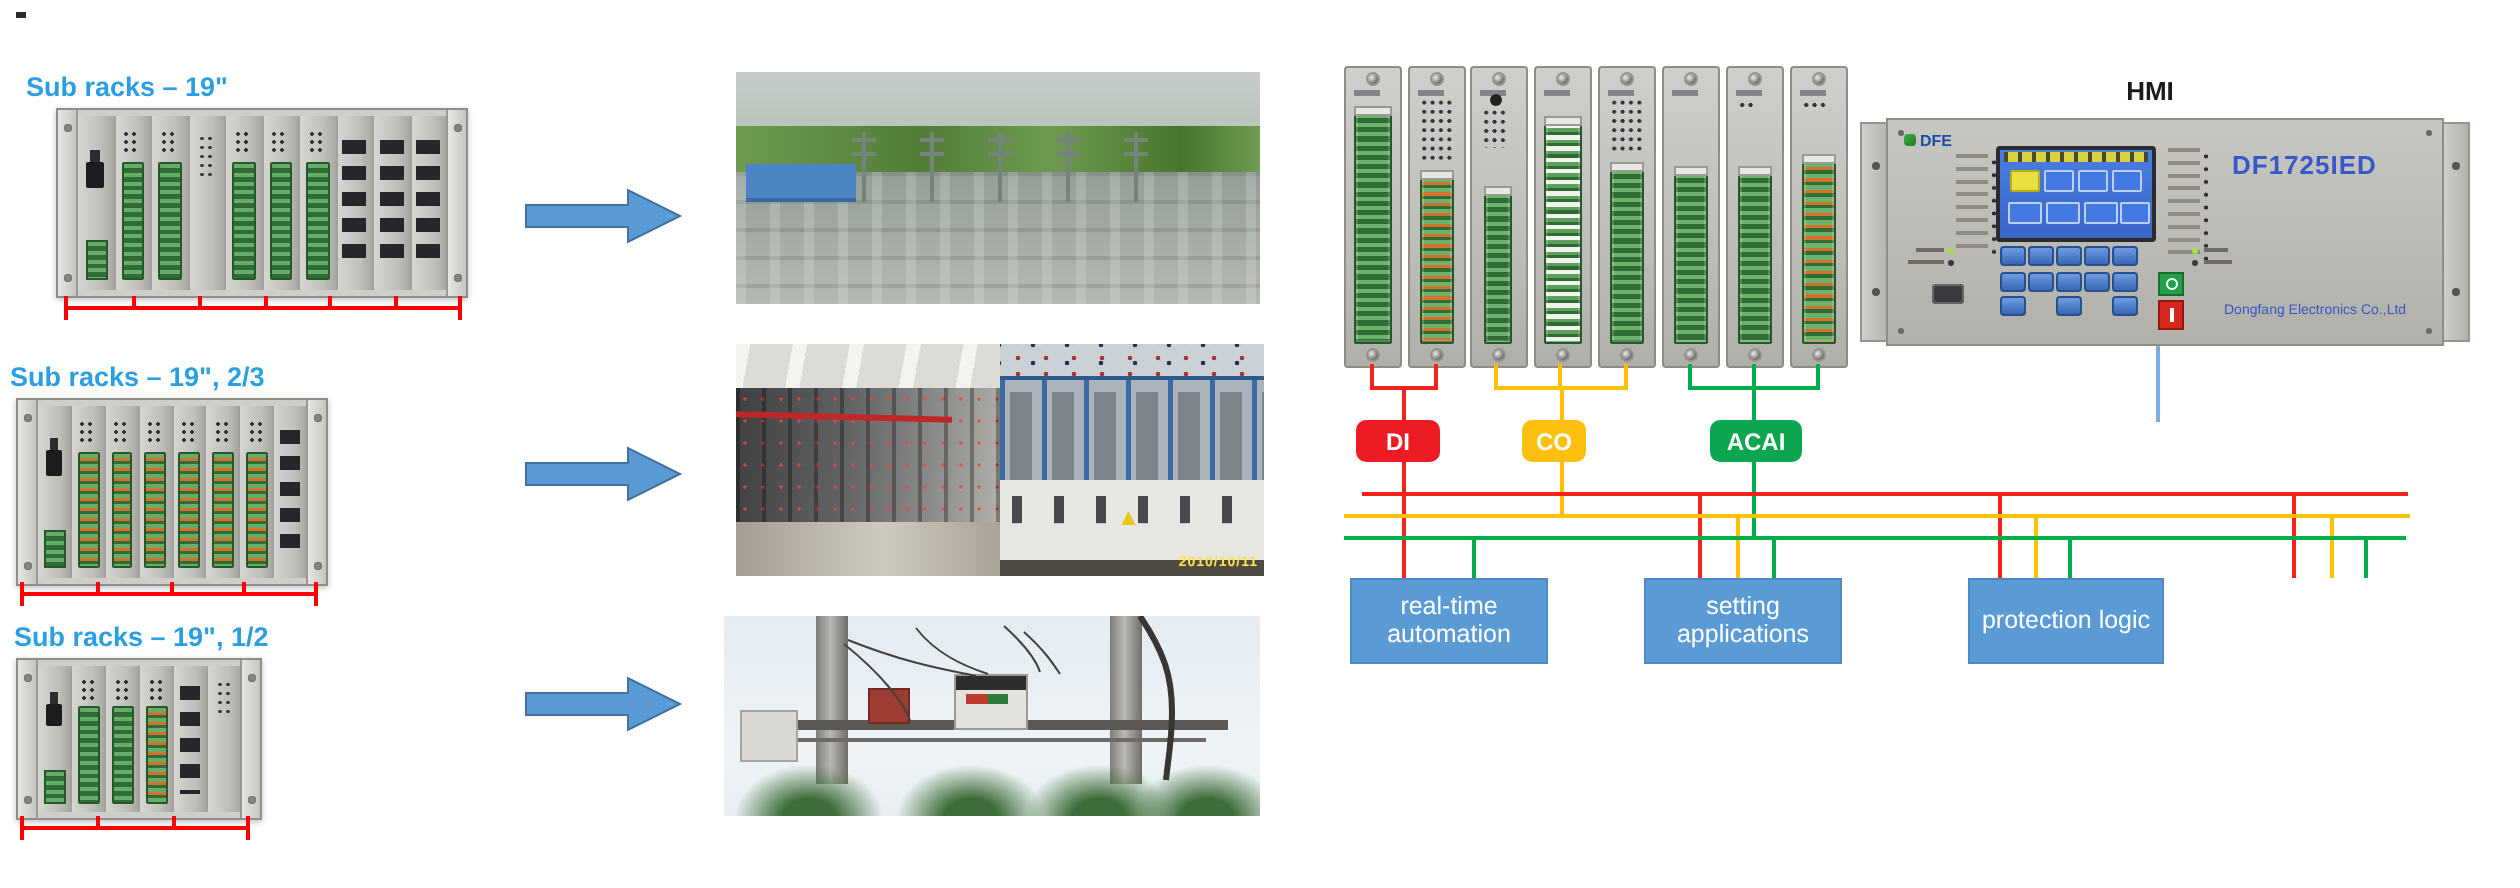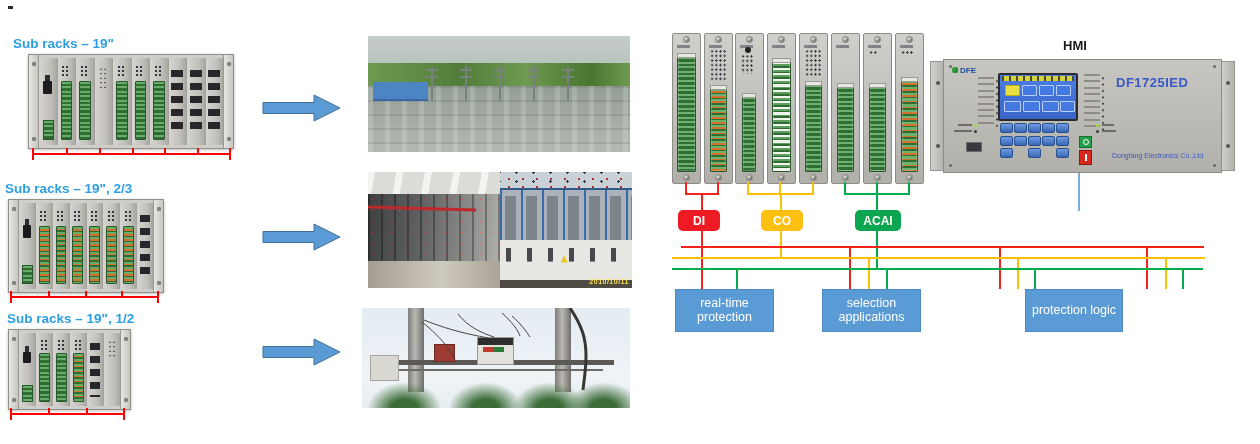--- a/index.html
+++ b/index.html
@@ -376,21 +376,21 @@
   <div class="ln lg" style="left:908px;top:182px;width:2px;height:11px"></div>
 
   <div class="ln lr" style="left:685px;top:193px;width:34px;height:2px"></div>
   <div class="ln ly" style="left:747px;top:193px;width:67px;height:2px"></div>
   <div class="ln lg" style="left:844px;top:193px;width:66px;height:2px"></div>
   <div class="ln lr" style="left:701px;top:195px;width:2px;height:16px"></div>
   <div class="ln ly" style="left:780px;top:195px;width:2px;height:16px"></div>
   <div class="ln lg" style="left:876px;top:195px;width:2px;height:16px"></div>
 
   <div class="gbox di" style="left:678px;top:210px;width:42px;">DI</div>
-  <div class="gbox co" style="left:761px;top:210px;width:42px;">CO</div>
+  <div class="gbox co" style="left:761px;top:210px;width:32px;">CO</div>
   <div class="gbox acai" style="left:855px;top:210px;width:46px;">ACAI</div>
 
   <div class="ln lr" style="left:701px;top:231px;width:2px;height:58px"></div>
   <div class="ln ly" style="left:780px;top:231px;width:2px;height:27px"></div>
   <div class="ln lg" style="left:876px;top:231px;width:2px;height:38px"></div>
 
   <div class="ln lg" style="left:736px;top:268px;width:2px;height:21px"></div>
   <div class="ln lr" style="left:849px;top:246px;width:2px;height:43px"></div>
   <div class="ln ly" style="left:868px;top:257px;width:2px;height:32px"></div>
   <div class="ln lg" style="left:886px;top:268px;width:2px;height:21px"></div>
@@ -454,17 +454,17 @@
       <i class="tlbl" style="left:158px;top:70px;width:14px"></i>
       <i class="tlbl" style="left:14px;top:64px;width:14px"></i>
       <i class="tlbl" style="left:10px;top:70px;width:18px"></i>
       <i class="mini-led" style="left:30px;top:64px;background:#9fe23a"></i>
       <i class="mini-led" style="left:30px;top:70px;background:#3a3a3a"></i>
       <div class="db9"></div>
       <div class="hco">Dongfang Electronics Co.,Ltd</div>
     </div>
   </div>
 
-  <div class="fbox" style="left:675px;top:289px;width:93px;height:37px;">real-time protection</div>
-  <div class="fbox" style="left:822px;top:289px;width:93px;height:37px;">selection applications</div>
-  <div class="fbox" style="left:1025px;top:289px;width:92px;height:37px;">protection logic</div>
+  <div class="fbox" style="left:675px;top:289px;width:93px;height:37px;">real-time automation</div>
+  <div class="fbox" style="left:822px;top:289px;width:93px;height:37px;">setting applications</div>
+  <div class="fbox" style="left:984px;top:289px;width:92px;height:37px;">protection logic</div>
 
 </div>
 
 </body></html>

